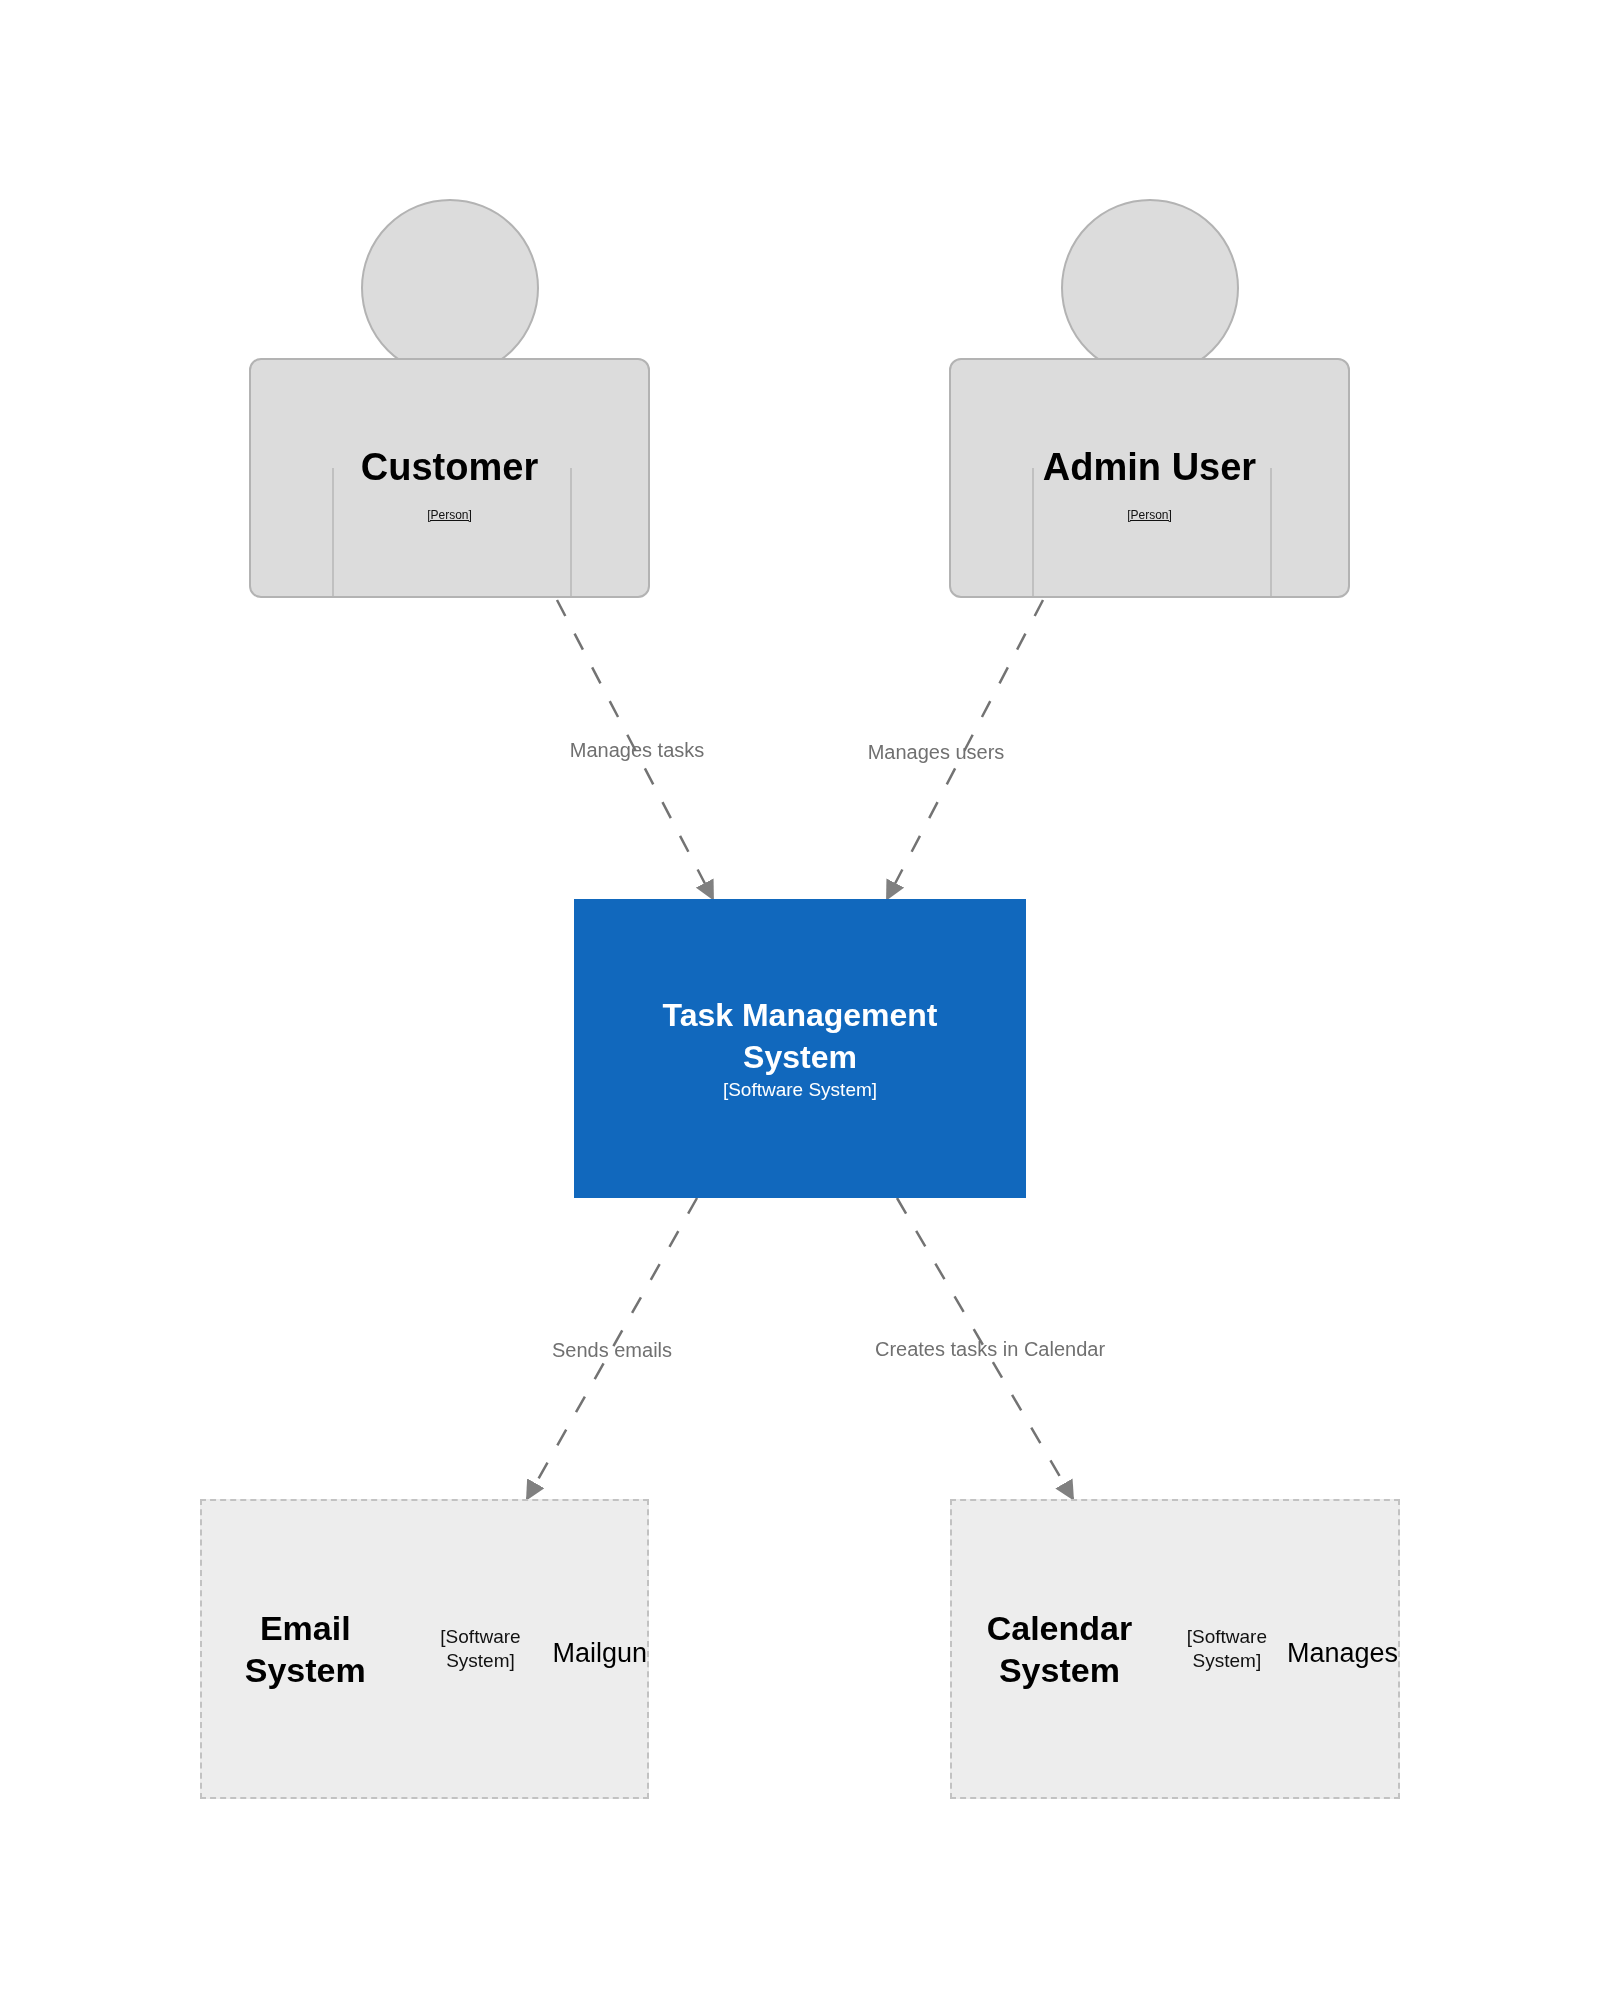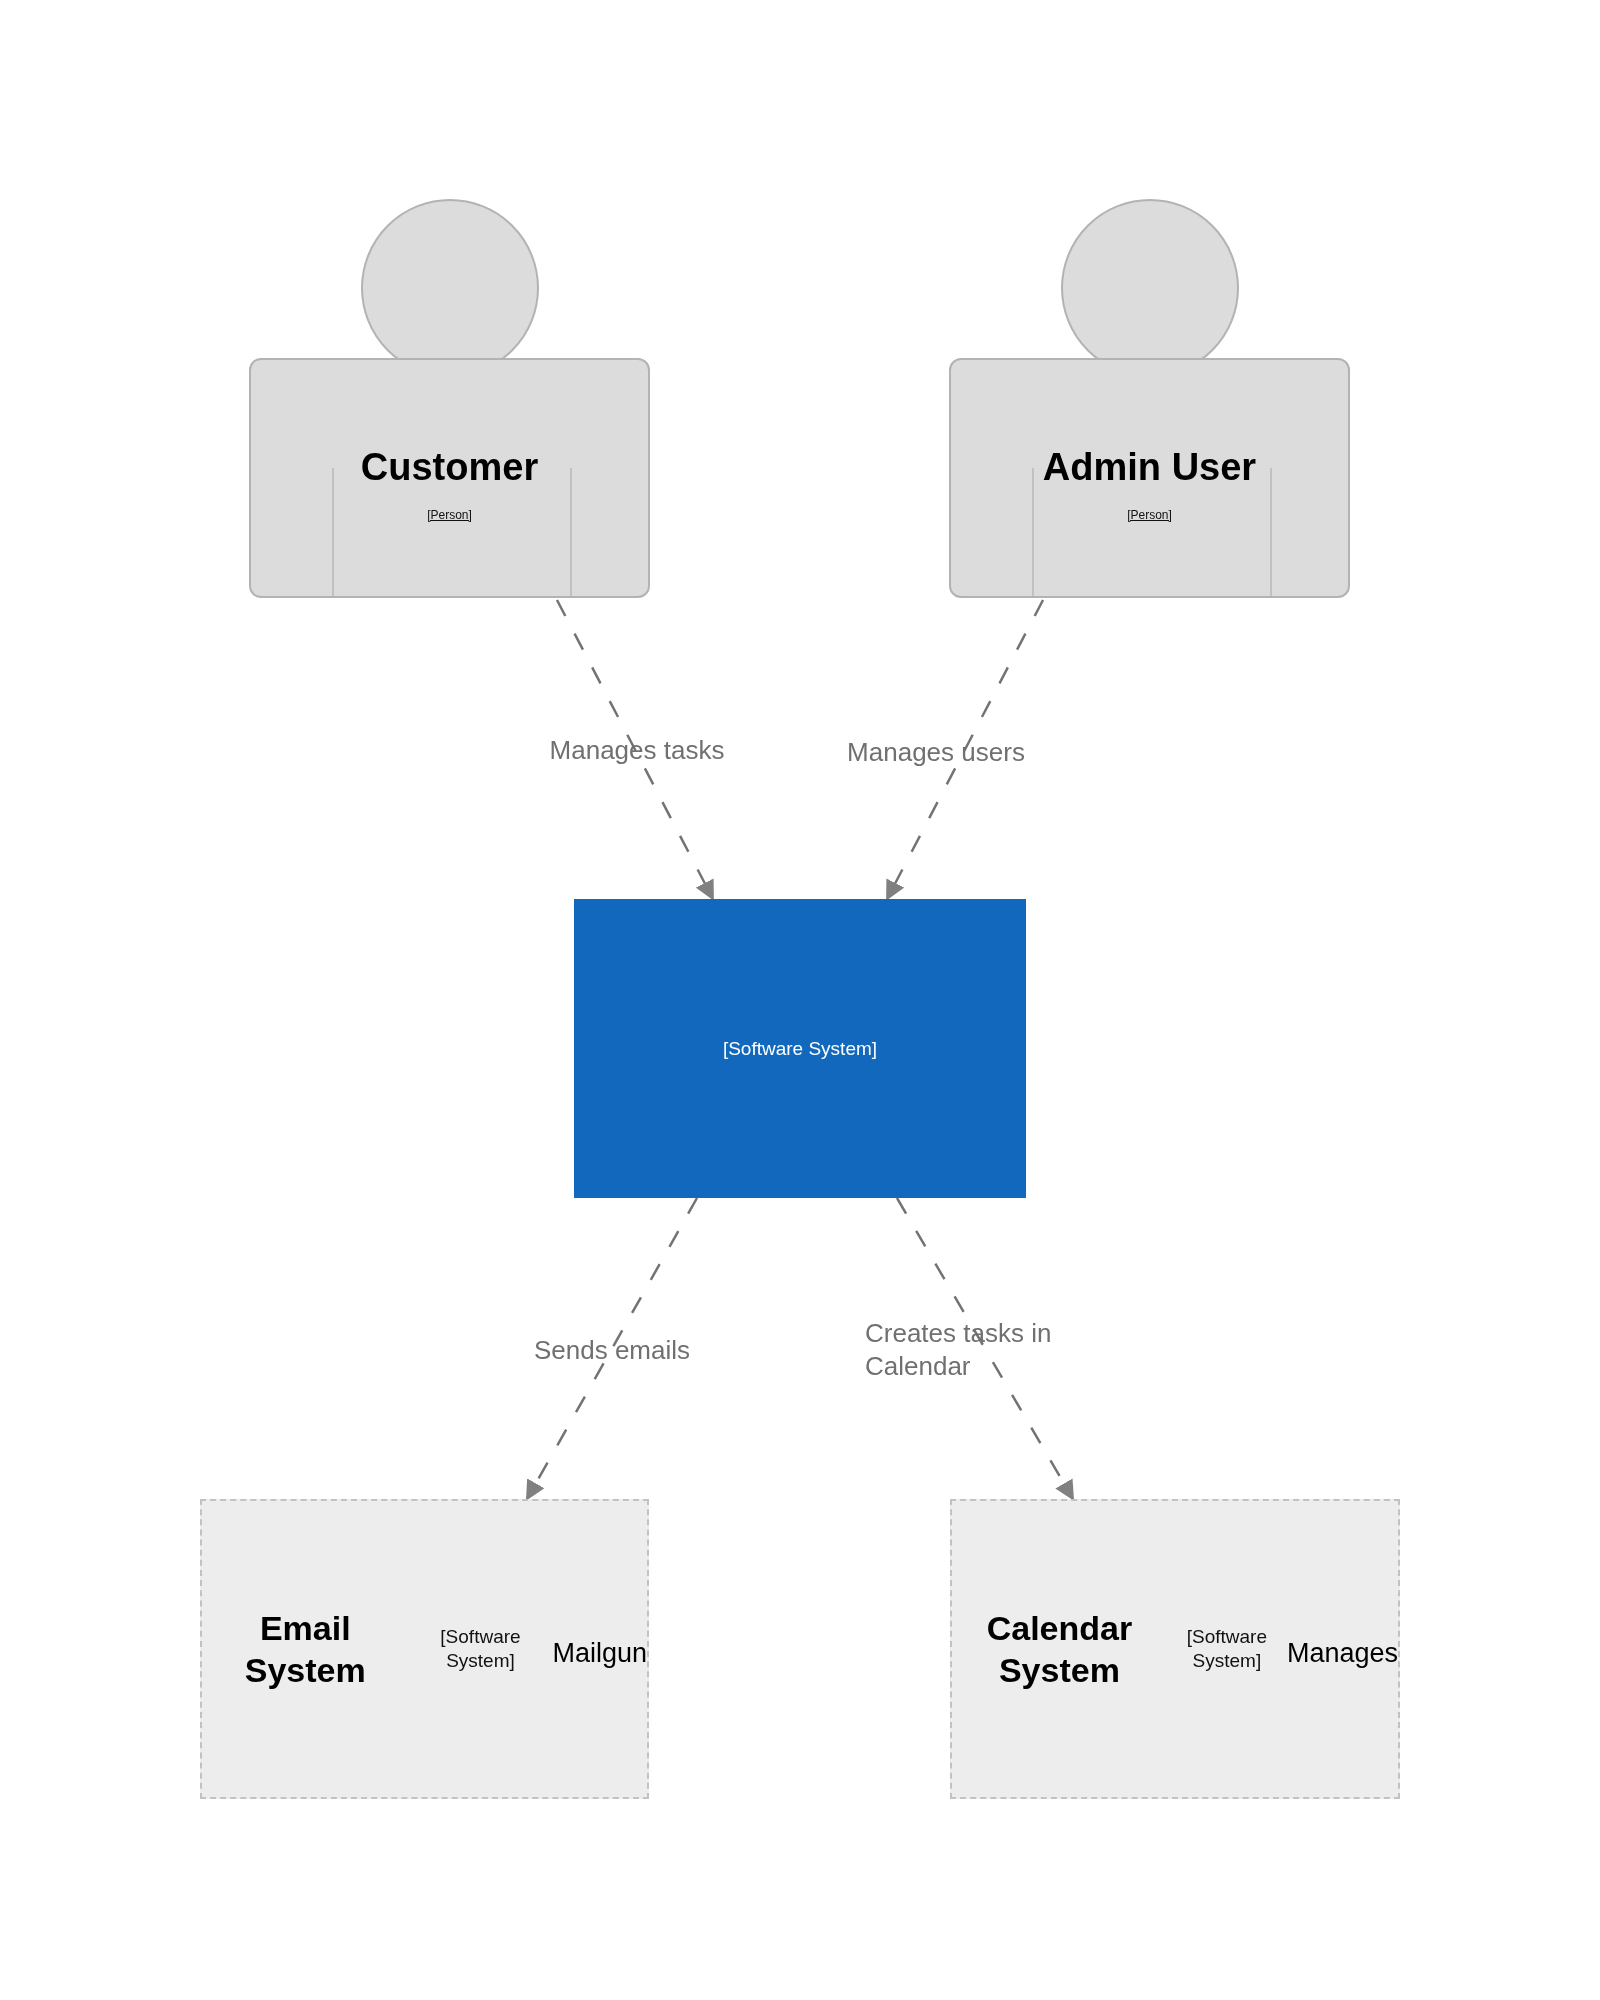--- a/index.html
+++ b/index.html
@@ -73,23 +73,24 @@
   .external-box.email    { left: 200px; top: 1499px; width: 449px; }
   .external-box.calendar { left: 950px; top: 1499px; }
   .external-box .node-name { font-size: 34px; font-weight: bold; color: #000000; line-height: 1.25; }
   .external-box .node-meta-ext { font-size: 19px; color: #111111; line-height: 24px; }
   .external-box .node-desc { font-size: 27px; color: #000000; line-height: 34px; margin-top: 8px; }
 
   
   .edge-label {
     position: absolute;
     transform: translate(-50%, -50%);
-    font-size: 26px;
+    font-size: 20px;
     color: #707070;
     line-height: 1.25;
+    text-align: center;
     white-space: nowrap;
   }
   .edge-label.wrap { white-space: normal; width: 250px; }
 </style>
 </head>
 <body>
 
 <div class="canvas">
 
   <svg class="edges" viewBox="0 0 1600 2000">
@@ -127,20 +128,21 @@
       <div class="arm left"></div>
       <div class="arm right"></div>
       <div class="node-text">
         <div class="node-name-person">Admin User</div>
         <div class="node-meta">[Person]</div>
       </div>
     </div>
   </div>
 
   <div class="system-box">
+    <div class="node-name">Task Management System</div>
     <div class="node-meta-sys">[Software System]</div>
   </div>
 
   <div class="external-box email">
     <div class="node-name">Email System</div>
     <div class="node-meta-ext">[Software System]</div>
     <div class="node-desc">Mailgun</div>
   </div>
 
   <div class="external-box calendar">

